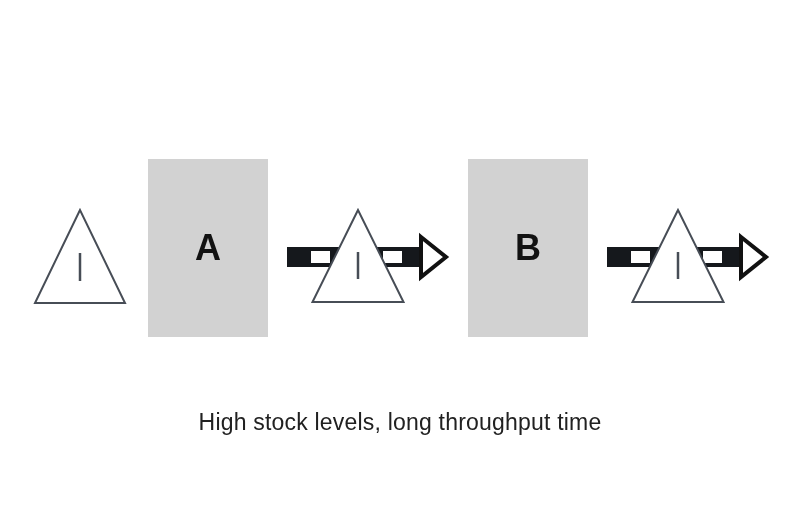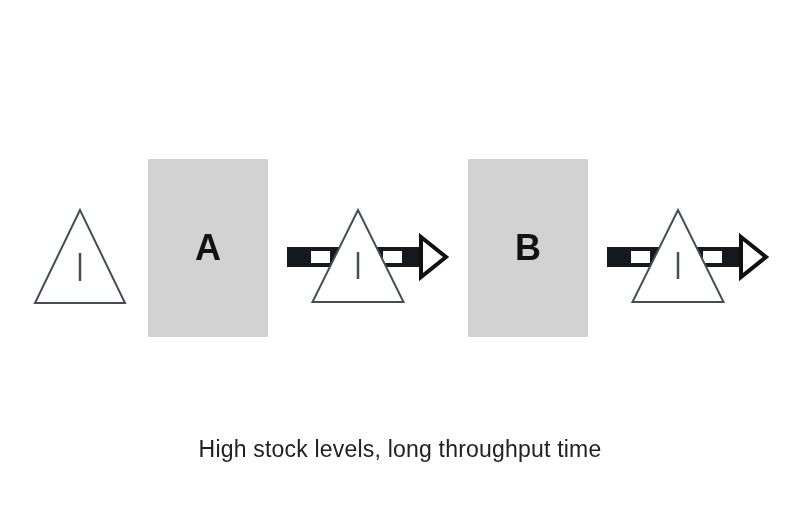--- a/index.html
+++ b/index.html
@@ -65,21 +65,21 @@
   }
   .box-label{
     font-size:36px;
     font-weight:700;
     color:var(--letter-color);
     line-height:1;
   }
   .caption{
     position:absolute;
     left:0;
-    top:436px;
+    top:409px;
     width:800px;
     text-align:center;
     font-size:23px;
     font-weight:400;
     color:var(--caption-color);
     letter-spacing:0.2px;
   }
 </style>
 </head>
 <body>

